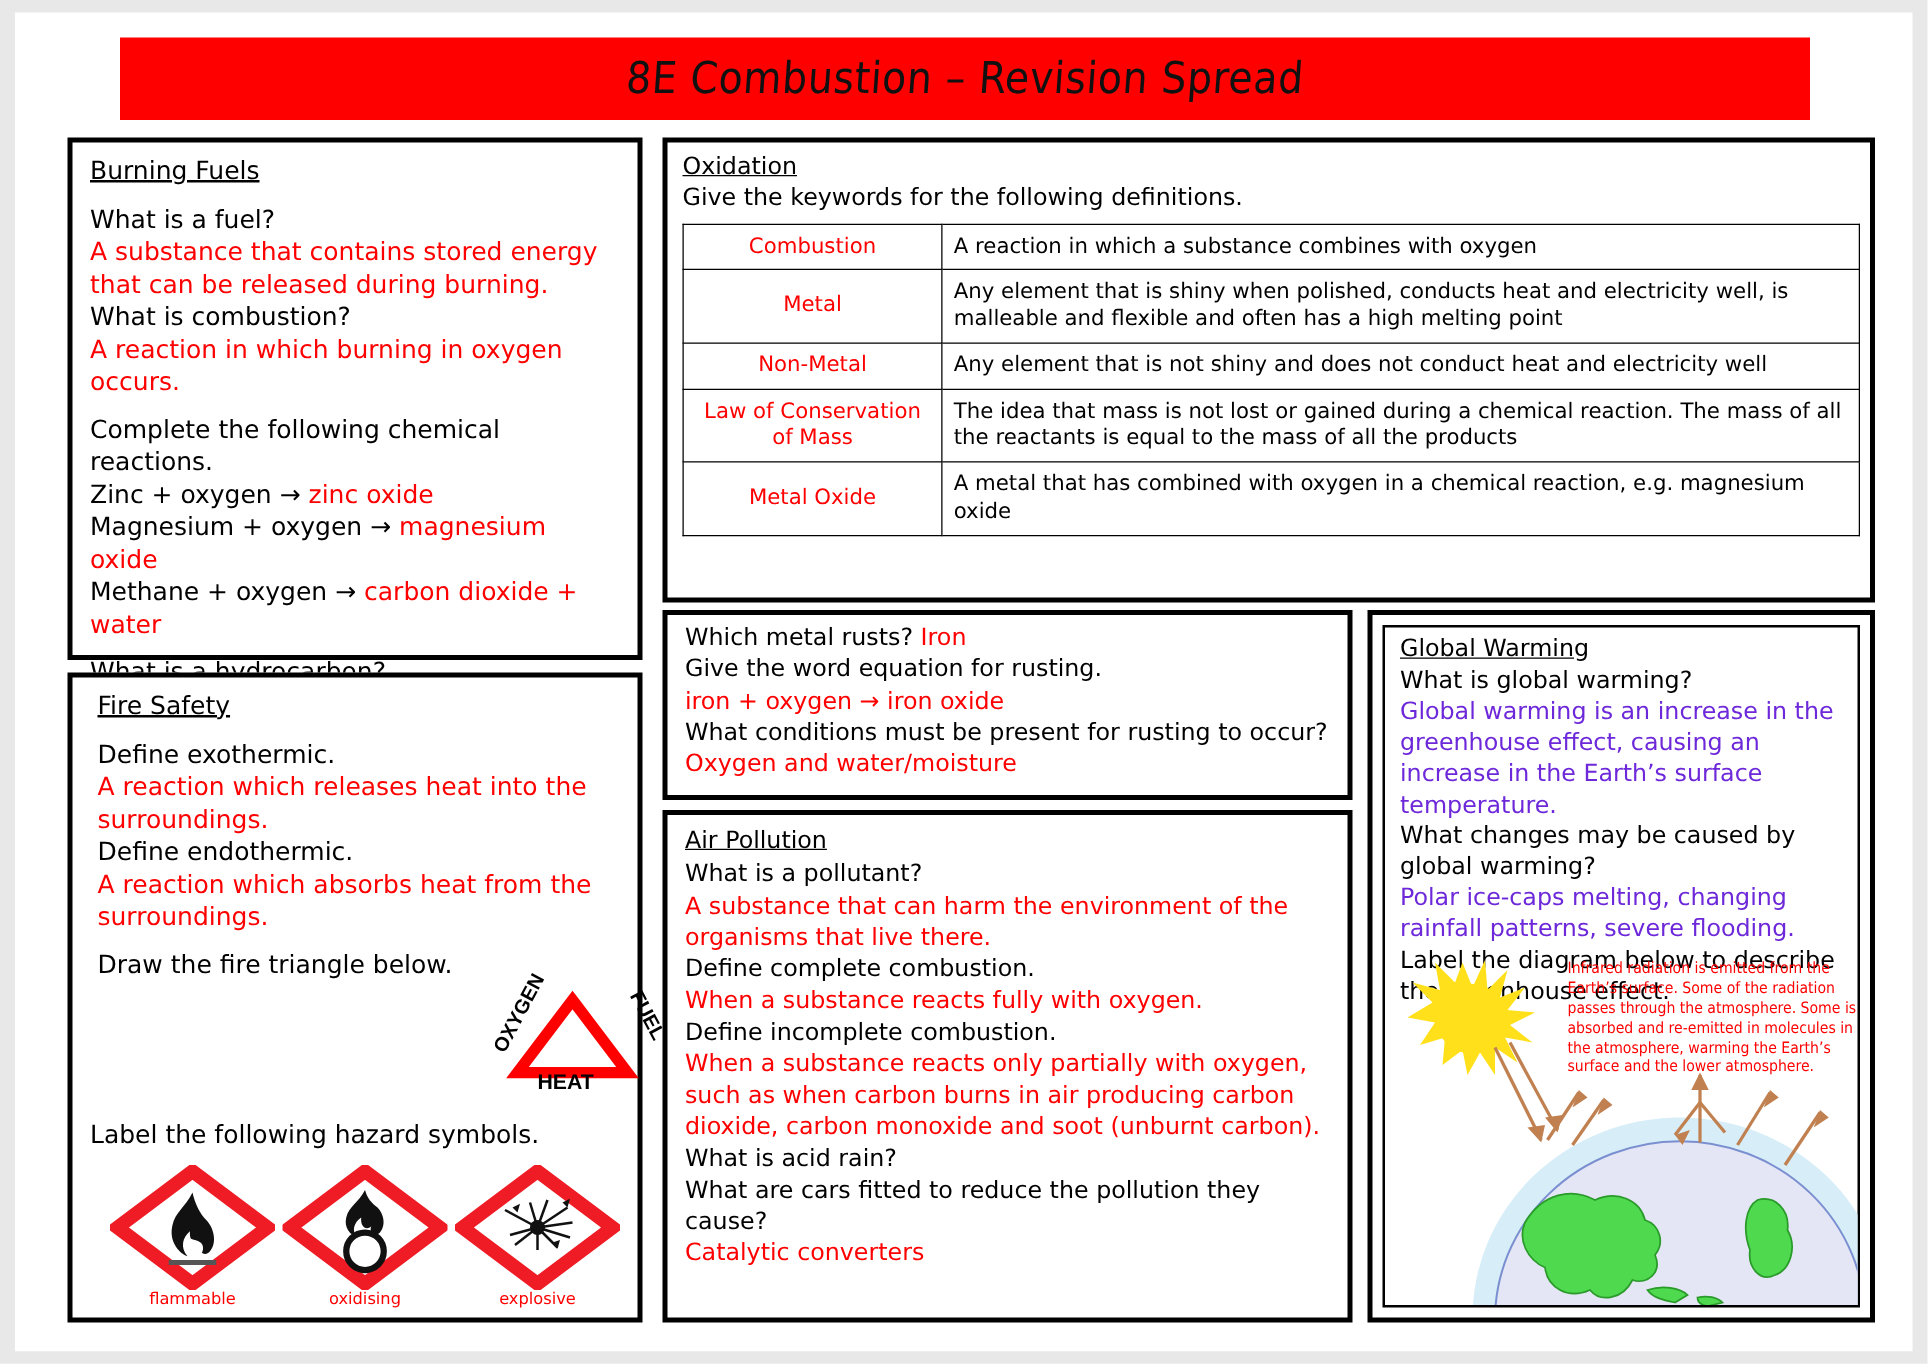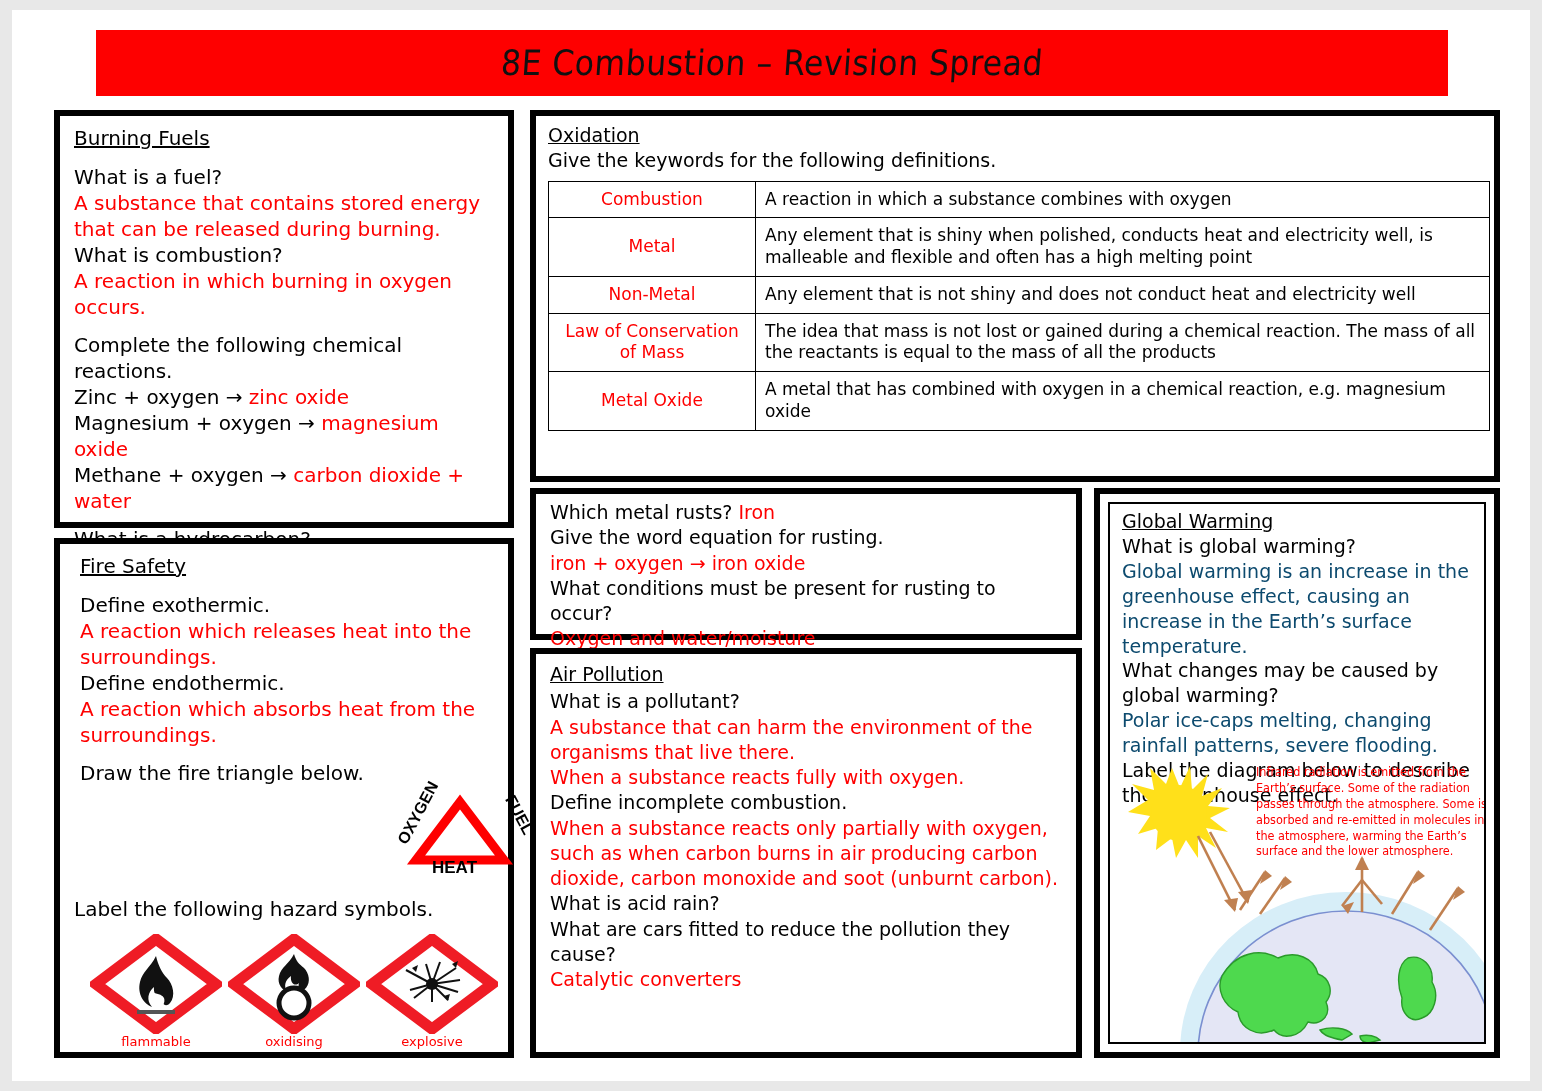--- a/index.html
+++ b/index.html
@@ -20,21 +20,21 @@
     background:#fe0000;
   }
   .banner-title{
     position:absolute;left:0;top:0;width:100%;height:100%;
     display:flex;align-items:center;justify-content:center;
     font-family:"DejaVu Sans Condensed","DejaVu Sans",sans-serif;
     font-size:35px;color:#111;letter-spacing:0.5px;
     transform:skewX(-4deg);
   }
   
-  .panel{position:absolute;border:6px solid #000000;background:#fff;box-sizing:border-box;}
+  .panel{position:absolute;border:4px solid #000000;background:#fff;box-sizing:border-box;}
   .hdr{
     font-size:20px;color:#000;text-decoration:underline;
     margin-bottom:2px;display:inline-block;
   }
   .q{font-size:20px;color:#000;line-height:1.30;}
   .a{font-size:20px;color:#fe0000;line-height:1.30;}
   .gap{height:12px;}
   .inline-a{color:#fe0000;}
 
   
@@ -74,21 +74,21 @@
   .sm{font-size:19px;line-height:1.33;}
 
   
   #p-global{left:1082px;top:478px;width:406px;height:570px;padding:4px;}
   .gw-inner{
     position:absolute;left:8px;top:8px;right:8px;bottom:8px;
     border:2px solid #000;box-sizing:border-box;overflow:hidden;
   }
   .gw-text{position:absolute;left:12px;top:6px;right:8px;}
   .gw-q{font-size:19px;color:#000;line-height:1.31;}
-  .gw-a{font-size:19px;color:#0c4a6e;line-height:1.31;}
+  .gw-a{font-size:19px;color:#6d28d9;line-height:1.31;}
 
   .diagram{position:absolute;left:0;bottom:0;width:386px;height:280px;}
   .note{
     position:absolute;color:#fe0000;font-size:12.5px;line-height:1.27;
     font-family:"DejaVu Sans Condensed","DejaVu Sans",sans-serif;
   }
   #note-left{left:8px;top:76px;width:128px;}
   #note-right{left:146px;top:2px;width:238px;}
 </style>
 </head>
@@ -222,20 +222,21 @@
     <div class="q sm">Give the word equation for rusting.</div>
     <div class="a sm">iron + oxygen → iron oxide</div>
     <div class="q sm">What conditions must be present for rusting to occur?</div>
     <div class="a sm">Oxygen and water/moisture</div>
   </div>
 
   <div class="panel" id="p-air">
     <div class="hdr sm">Air Pollution</div>
     <div class="q sm">What is a pollutant?</div>
     <div class="a sm">A substance that can harm the environment of the organisms that live there.</div>
+    <div class="q sm">Define complete combustion.</div>
     <div class="a sm">When a substance reacts fully with oxygen.</div>
     <div class="q sm">Define incomplete combustion.</div>
     <div class="a sm">When a substance reacts only partially with oxygen, such as when carbon burns in air producing carbon dioxide, carbon monoxide and soot (unburnt carbon).</div>
     <div class="q sm">What is acid rain?</div>
     <div class="q sm">What are cars fitted to reduce the pollution they cause?</div>
     <div class="a sm">Catalytic converters</div>
   </div>
 
   <div class="panel" id="p-global">
     <div class="gw-inner">

